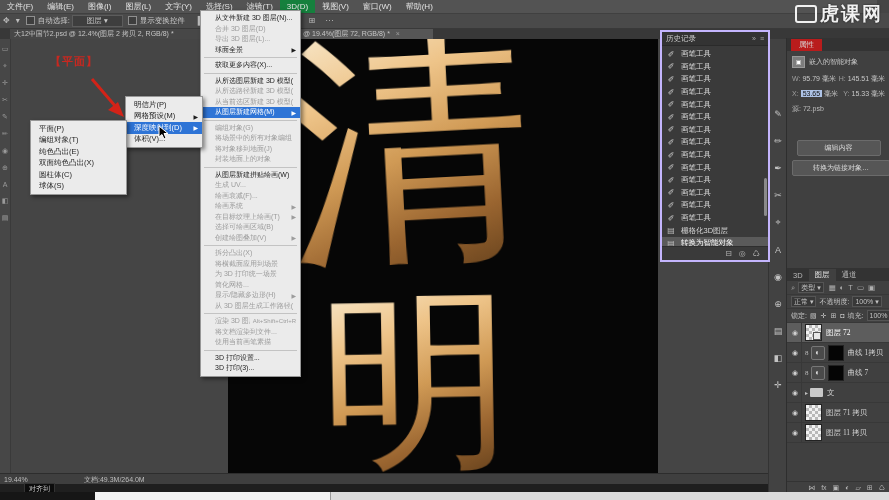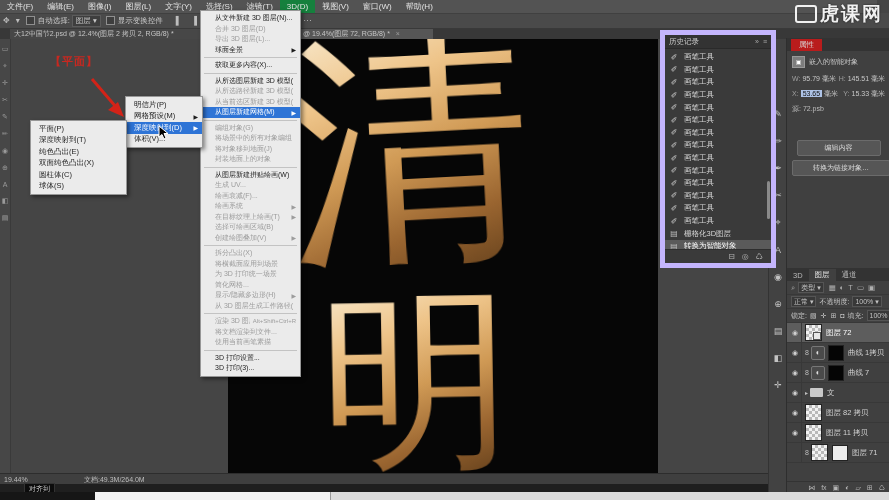--- a/index.html
+++ b/index.html
@@ -15,21 +15,21 @@
   .mb-icons{position:absolute;left:560px;top:0;height:13px;display:flex;align-items:center;gap:6px;}
   .mb-icons span{font-size:8px;color:#b5b5b5;}
   .watermark{position:absolute;right:6px;top:1px;z-index:60;display:flex;align-items:center;gap:3px;
              color:#fff;opacity:.92;font-weight:bold;font-size:19px;letter-spacing:2px;
              text-shadow:0 0 2px rgba(0,0,0,.8);}
   .watermark .wicon{display:inline-block;width:18px;height:14px;border:2px solid #fff;border-radius:3px;}
   .optionsbar{left:0;top:13px;width:889px;height:15px;background:#4a4a4a;border-bottom:1px solid #393939;
               display:flex;align-items:center;z-index:9;font-size:7.5px;color:#c9c9c9;}
   .optionsbar .ob-ic{color:#bdbdbd;font-size:8px;margin:0 3px;}
   .optionsbar .chk{display:inline-block;width:7px;height:7px;border:1px solid #8f8f8f;background:#3e3e3e;margin:0 3px;}
-  .optionsbar .ddl{background:#3e3e3e;border:1px solid #5c5c5c;padding:0 3px;margin:0 2px;line-height:10px;}
+  .optionsbar .ddl{background:#3e3e3e;border:1px solid #5c5c5c;padding:0 14px;margin:0 2px;line-height:10px;}
   .ob-group{display:flex;align-items:center;gap:4px;margin-left:10px;}
   .ob-3d{position:absolute;left:305px;top:13px;height:15px;display:flex;align-items:center;gap:9px;
          font-size:9px;color:#c2c2c2;}
   .tabbar{left:0;top:28px;width:889px;height:11px;background:#383838;z-index:5;}
   .tab{position:absolute;top:0;height:11px;font-size:7px;color:#c6c6c6;line-height:11px;
        white-space:nowrap;overflow:hidden;padding:0 4px;}
   .tab1{left:10px;width:216px;background:#474747;border-right:1px solid #303030;}
   .tab2{left:227px;width:198px;background:#565656;}
   .tab2 .t2label{margin-left:72px;}
   .tab-close{color:#9e9e9e;margin-left:4px;}
@@ -59,21 +59,21 @@
   .pmenu .mi .arr{display:none;font-size:6px;margin-left:2px;}
   .pmenu .mi.submenu .arr{display:inline;}
   .pmenu .msep{height:1px;background:#c3c3c3;margin:2px 3px;}
   .submenu1{left:125px;top:96px;width:76px;z-index:31;}
   .submenu1 .mi,.submenu2 .mi{height:11.5px;font-size:7.5px;padding-left:8px;}
   .submenu2{left:30px;top:120px;width:95px;z-index:32;}
   .cursor-svg{z-index:40;}
   
   .redno{left:50px;top:54px;z-index:33;color:#c82820;font-size:11px;font-weight:bold;letter-spacing:1px;text-align:right;}
   
-  .history{left:660px;top:30px;width:106px;height:228px;background:#3a3a3a;border:5px solid #c4b5fd;
+  .history{left:660px;top:30px;width:106px;height:228px;background:#3a3a3a;border:2px solid #c4b5fd;
            z-index:20;display:flex;flex-direction:column;}
   .h-head{height:13px;background:#333333;display:flex;align-items:center;font-size:7.5px;color:#cfcfcf;
           padding:0 4px;border-bottom:1px solid #2a2a2a;}
   .h-head .sp{flex:1;}
   .h-head .hic{color:#a8a8a8;margin-left:4px;font-size:7px;}
   .h-list{flex:1;position:relative;overflow:hidden;padding-top:2px;}
   .h-row{display:flex;align-items:center;height:12.6px;padding:0 3px;font-size:7.5px;color:#d6d6d6;white-space:nowrap;}
   .h-row .hico{width:12px;color:#c0c0c0;font-size:8px;text-align:center;margin-right:4px;}
   .h-row.selected{background:#5a5a5a;color:#fff;}
   .h-scroll{position:absolute;right:1px;top:132px;width:3px;height:38px;background:#8a8a8a;border-radius:2px;}
@@ -100,21 +100,21 @@
   .p-src{color:#bdbdbd;margin:2px 0 26px 0;}
   
   .layers{top:268px;height:225px;display:flex;flex-direction:column;}
   .l-tabs{height:13px;background:#333;display:flex;align-items:flex-end;font-size:7.5px;color:#b9b9b9;}
   .l-tab{padding:1px 6px;}
   .l-tab.active{background:#404040;color:#e8e8e8;}
   .l-filter,.l-blend,.l-lock{display:flex;align-items:center;height:13px;font-size:7px;color:#c3c3c3;
         padding:0 4px;gap:3px;border-bottom:1px solid #383838;white-space:nowrap;}
   .l-filter .fic{color:#b0b0b0;font-size:7.5px;}
   .l-dd{background:#383838;border:1px solid #555;padding:0 2px;line-height:9px;}
-  .l-rows{flex:1;overflow:hidden;}
+  .l-rows{flex:1;overflow:hidden;font-family:Liberation Serif, serif;}
   .lrow{display:flex;align-items:center;height:19px;border-bottom:1px solid #383838;padding:0 2px;
         font-size:7.5px;color:#d2d2d2;white-space:nowrap;}
   .lrow.selected{background:#5d5d5d;color:#fff;}
   .eyebox{width:12px;height:100%;border-right:1px solid #383838;display:flex;align-items:center;
           justify-content:center;margin-right:3px;}
   .eyebox span{font-size:7px;color:#cfcfcf;}
   .no-eye .eyebox span{visibility:hidden;}
   .thumb{width:15px;height:15px;margin-right:4px;position:relative;flex:0 0 auto;
          background:#fff;background-image:conic-gradient(#b9b9b9 90deg,#f2f2f2 90deg 180deg,#b9b9b9 180deg 270deg,#f2f2f2 270deg);
          background-size:6px 6px;border:1px solid #222;}
@@ -423,21 +423,21 @@
       </div>
     </div>
 
   <div class="abs pmenu submenu2">
 
   <div class="mi">
         <span class="lab">平面(P)</span>
 
       </div>
       <div class="mi">
-        <span class="lab">深度映射到(T)</span>
+        <span class="lab">编组对象(T)</span>
 
       </div>
       <div class="mi">
         <span class="lab">纯色凸出(E)</span>
 
       </div>
       <div class="mi">
         <span class="lab">双面纯色凸出(X)</span>
 
       </div>
@@ -662,42 +662,30 @@
           <span class="foldic"></span>
           <span class="lname">文</span>
         </div>
         <div class="lrow k-pixel">
           <span class="eyebox">
             <span>◉</span>
           </span>
 
           <span class="thumb"></span>
 
-          <span class="lname">图层 82 拷贝</span>
+          <span class="lname">图层 71 拷贝</span>
         </div>
         <div class="lrow k-pixel">
           <span class="eyebox">
             <span>◉</span>
           </span>
 
           <span class="thumb"></span>
 
           <span class="lname">图层 11 拷贝</span>
-        </div>
-        <div class="lrow k-masked no-eye">
-          <span class="eyebox">
-            <span>◉</span>
-          </span>
-
-          <span class="clip8">8</span>
-
-          <span class="thumb"></span>
-          <span class="maskth"></span>
-
-          <span class="lname">图层 71</span>
         </div>
       </div>
     <div class="l-foot">
 
     <span>⋈</span>
         <span>fx</span>
         <span>▣</span>
         <span>◐</span>
         <span>▱</span>
         <span>⊞</span>

